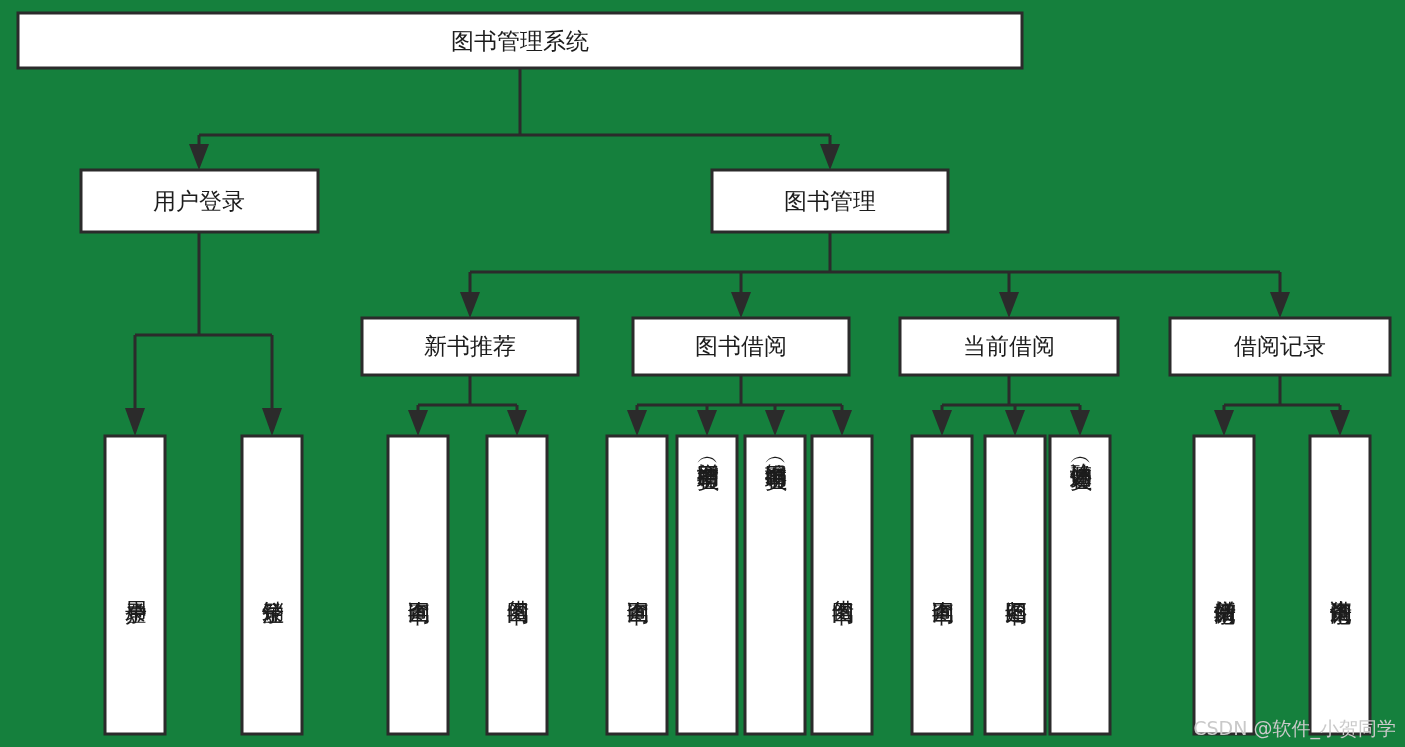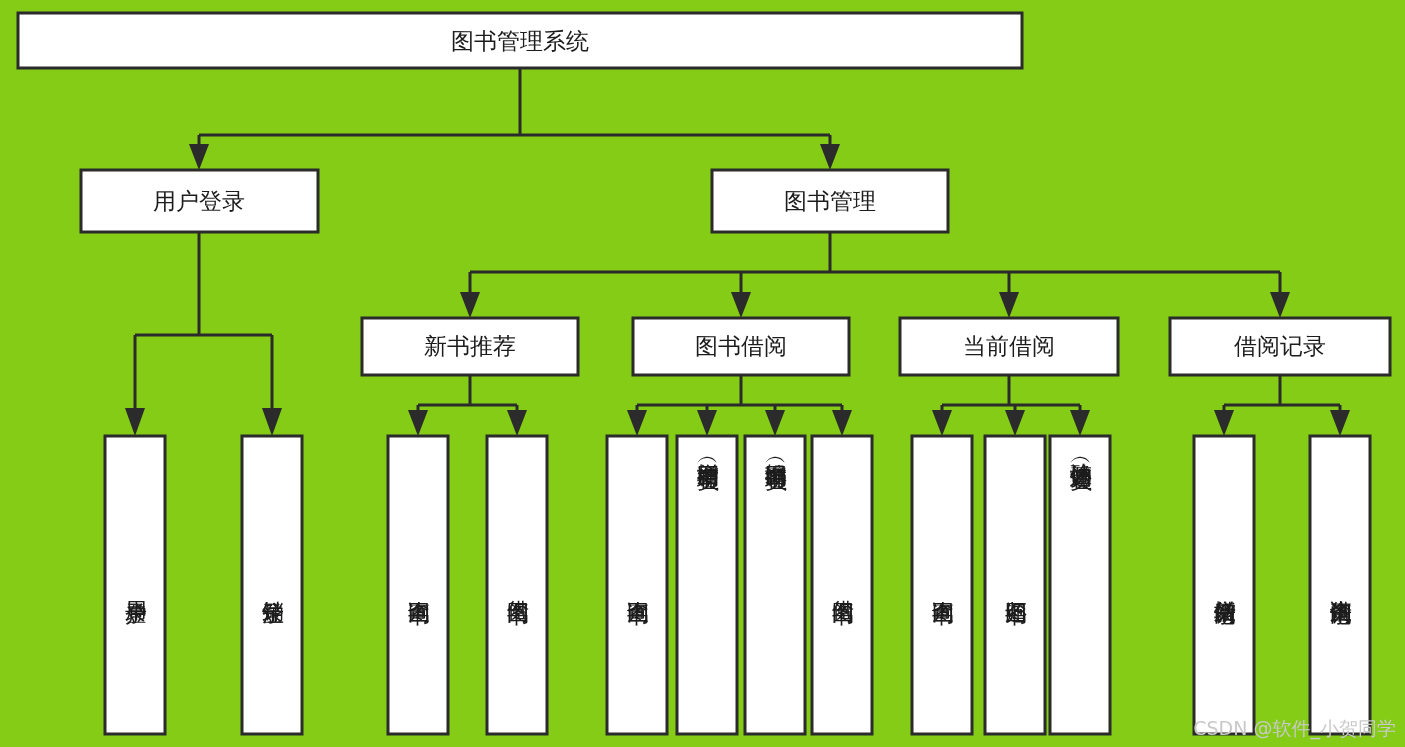--- a/index.html
+++ b/index.html
@@ -11,21 +11,21 @@
   body {
     width: 1405px;
     height: 747px;
     font-family: "DejaVu Sans", "Liberation Sans", sans-serif;
     overflow: hidden;
   }
   #diagram-root {
     position: relative;
     width: 1405px;
     height: 747px;
-    background: #84cc16;
+    background: #15803d;
   }
   svg#flowchart {
     display: block;
     width: 1405px;
     height: 747px;
   }
   .node-box {
     fill: #ffffff;
     stroke: #2b2b2b;
     stroke-width: 3;

